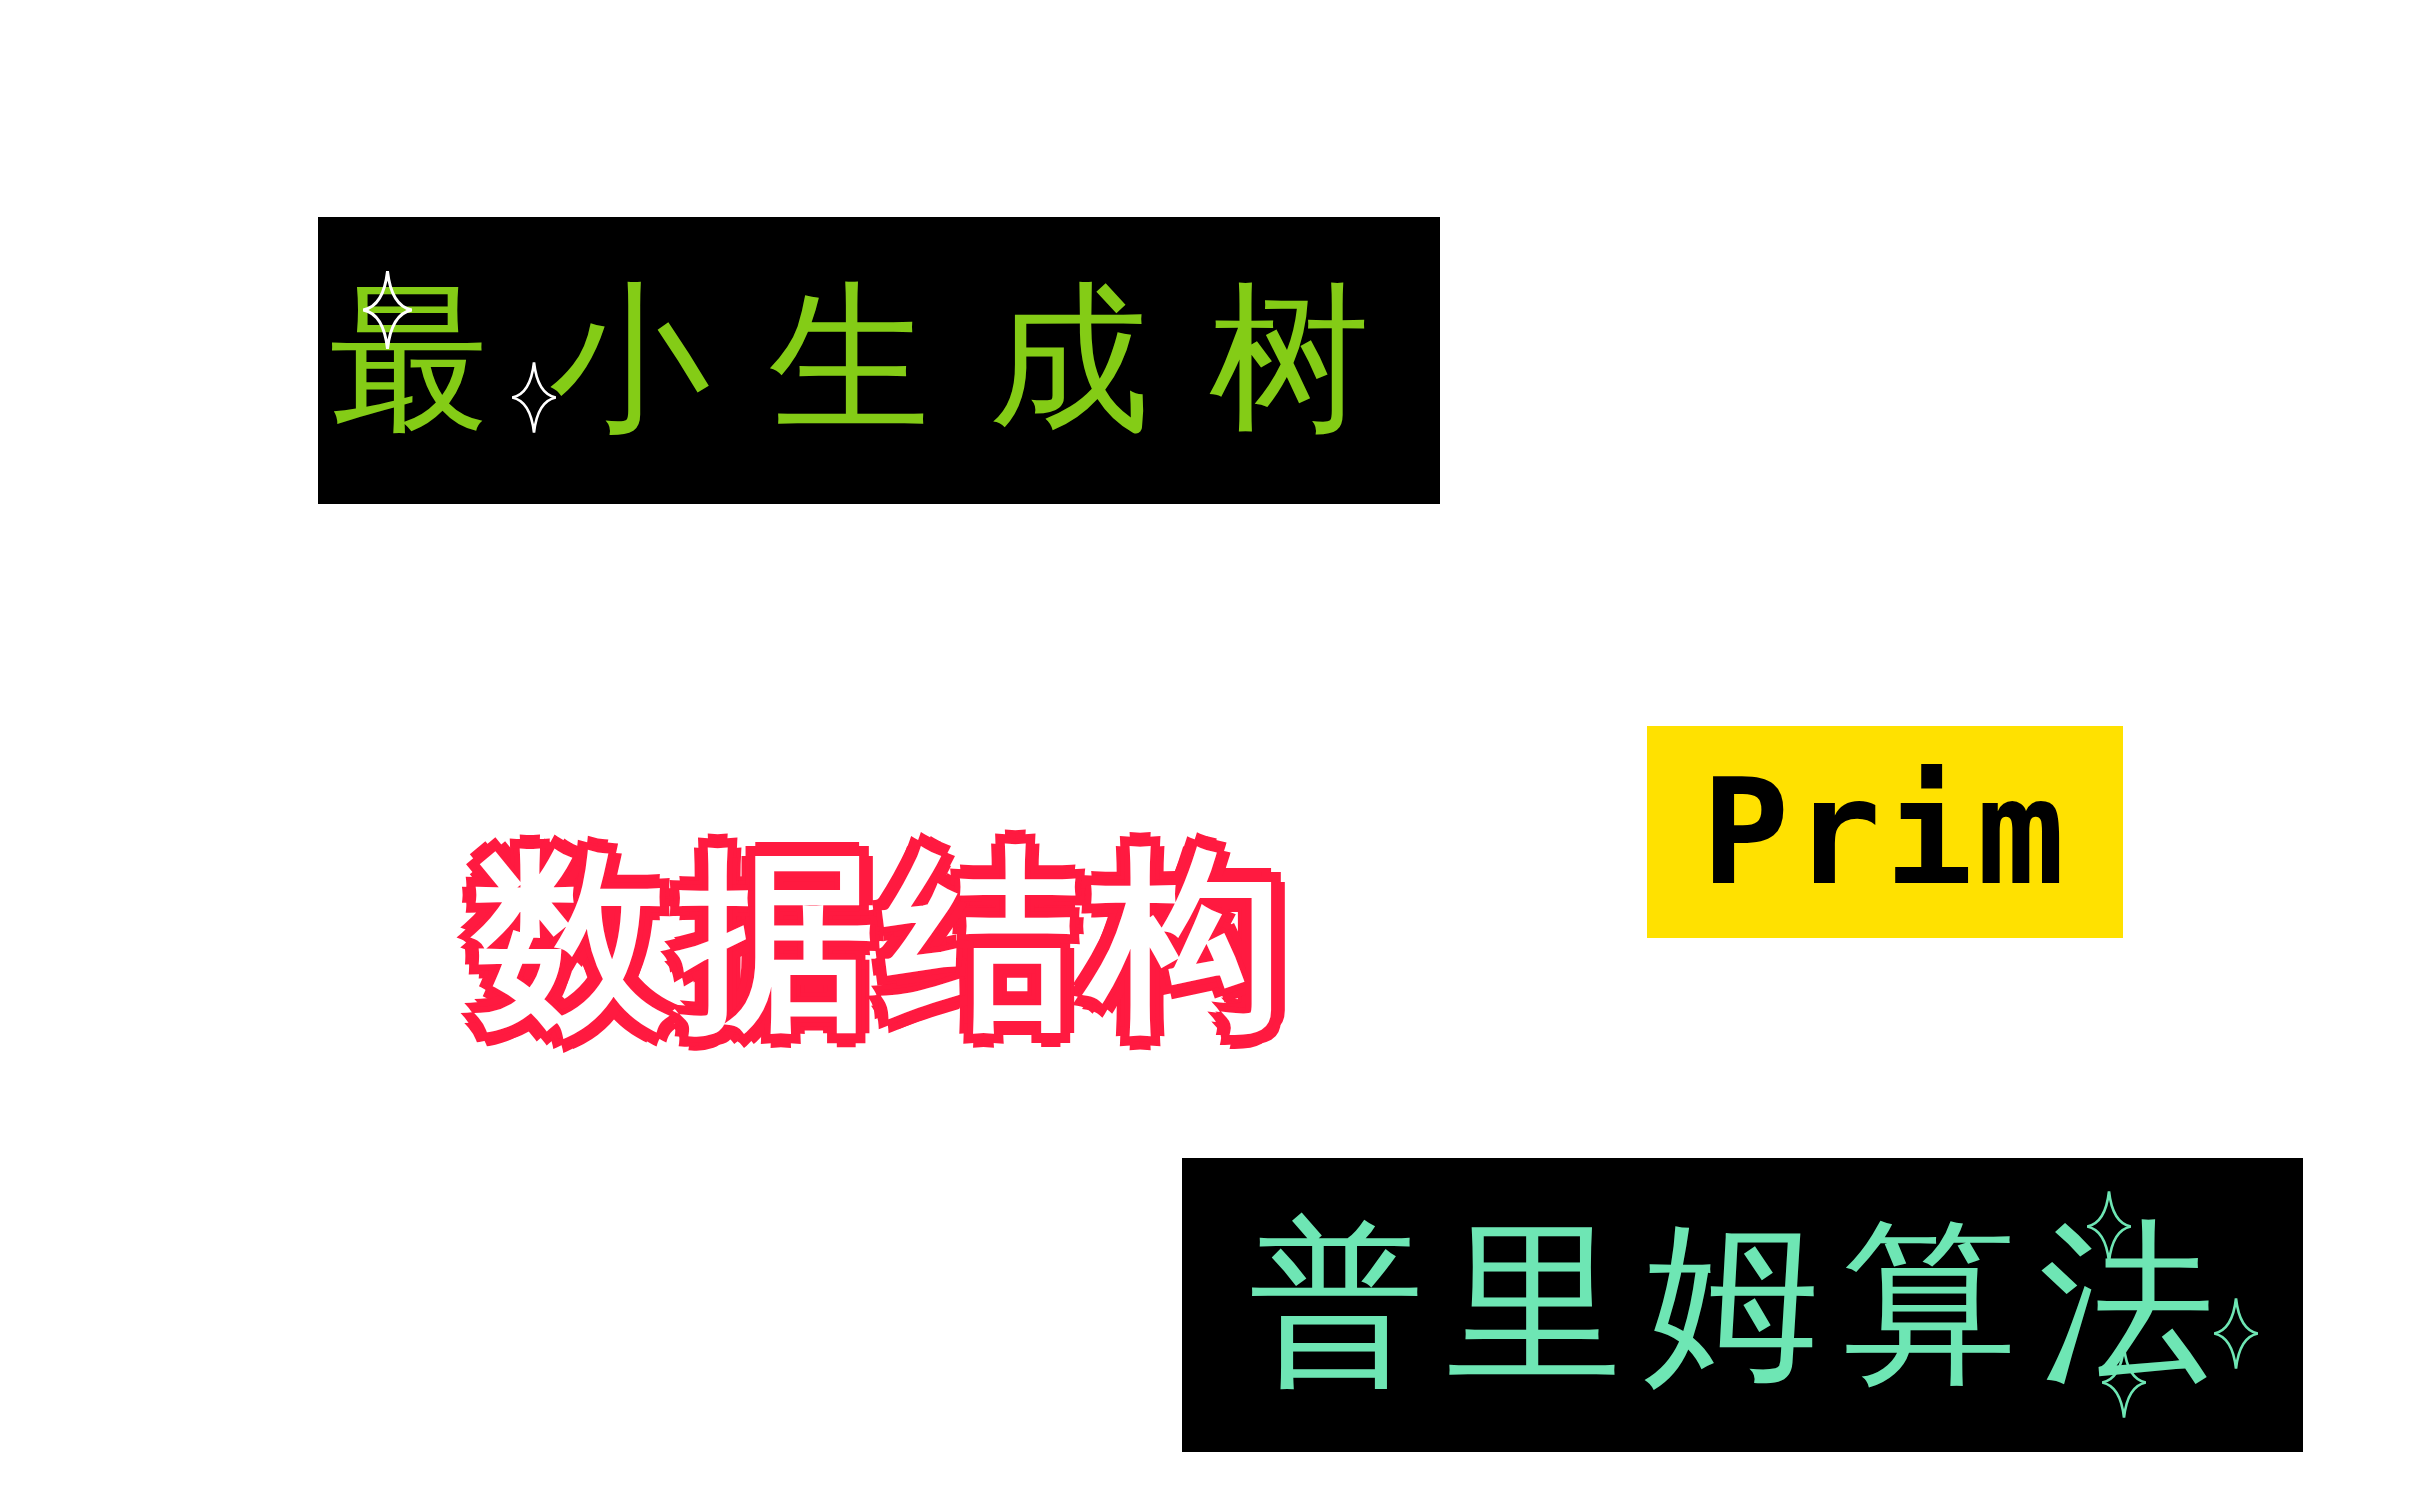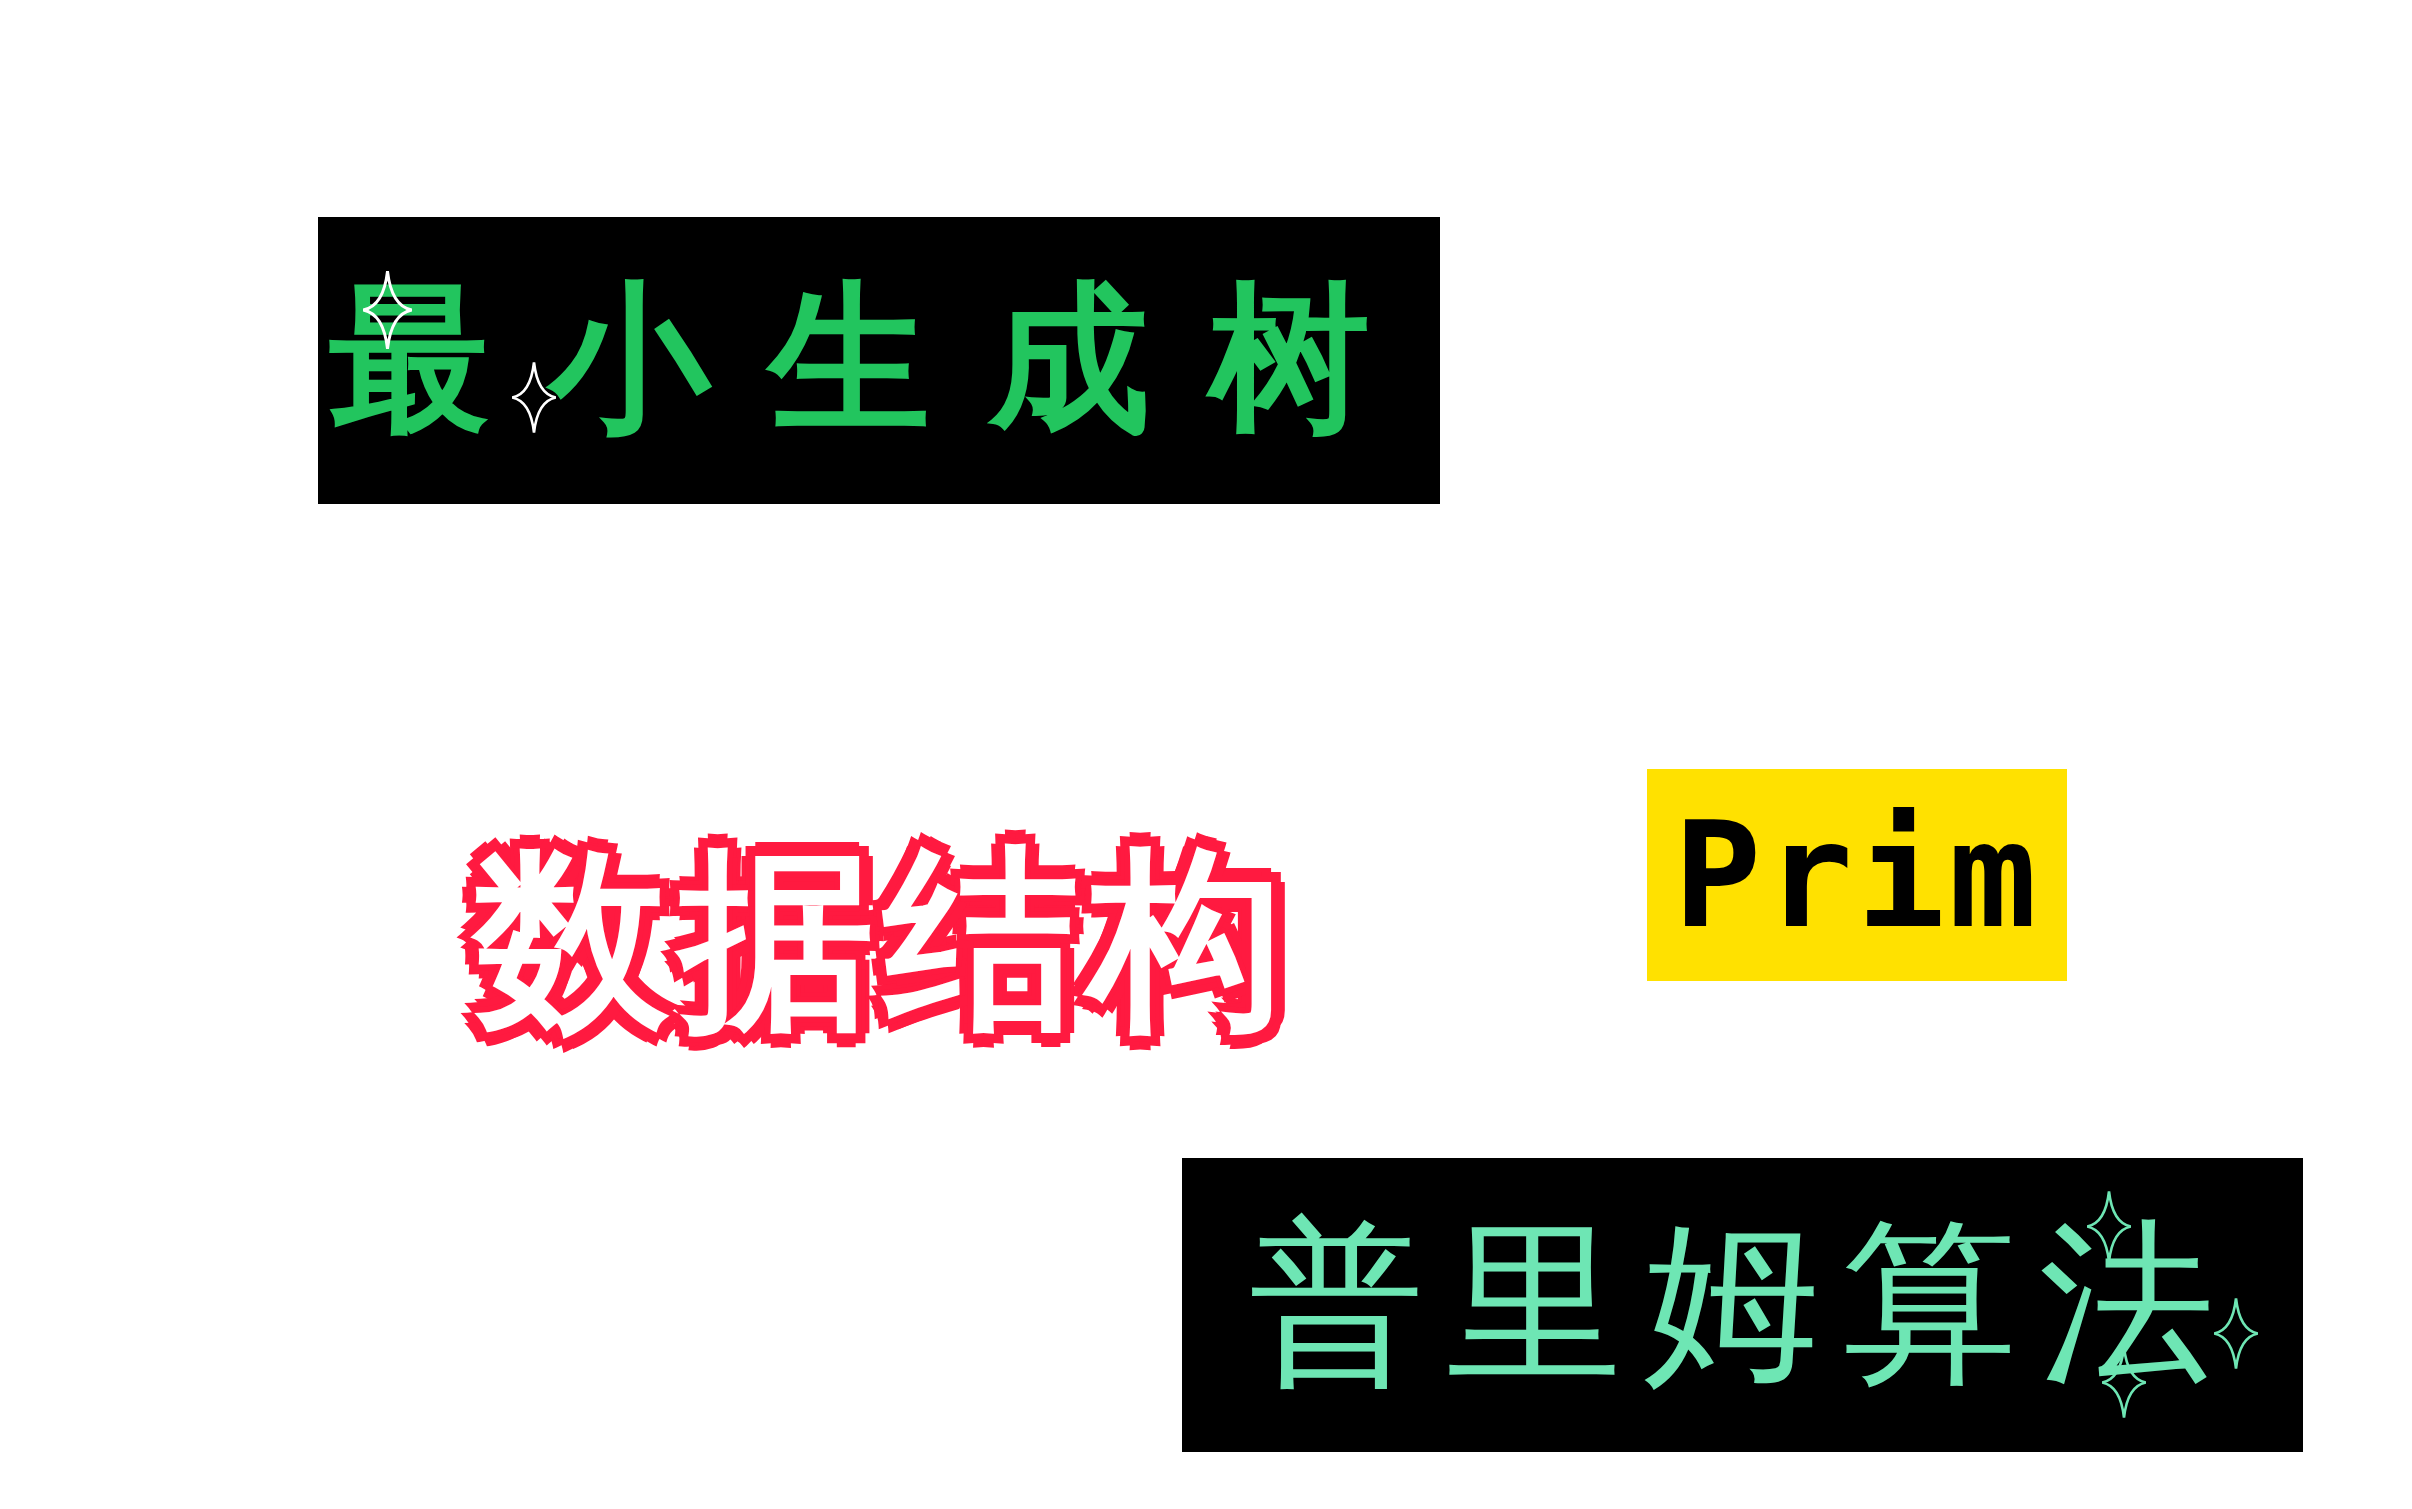--- a/index.html
+++ b/index.html
@@ -1,27 +1,27 @@
 <!DOCTYPE html>
 <html><head>
 <meta charset="utf-8">
 <style>
   html, body { margin:0; padding:0; }
   body { width:2413px; height:1510px; background:#ffffff; position:relative; overflow:hidden;
          font-family:"DejaVu Sans", sans-serif; }
   .box { position:absolute; display:flex; align-items:center; justify-content:center; box-sizing:border-box; }
   #title-box { left:318px; top:217px; width:1122px; height:287px; background:#000; }
-  #title-text { color:#22c55e; font-size:161px; letter-spacing:59px; font-weight:bold; }
+  #title-text { color:#84cc16; font-size:161px; letter-spacing:59px; font-weight:normal; }
   #subject { position:absolute; left:464px; top:708px; width:839px; height:366px; display:flex; align-items:flex-end; justify-content:center; }
   #subject-text { font-size:195px; font-weight:bold; color:#fff; letter-spacing:9.8px;
     -webkit-text-stroke:0; text-shadow:
       0 0 0 #ff1a40, 5.9px 0 0 #ff1a40, -5.9px 0 0 #ff1a40, 0 5.9px 0 #ff1a40, 0 -5.9px 0 #ff1a40,
       9.8px 9.8px 0 #ff1a40, -9.8px -9.8px 0 #ff1a40, 9.8px -9.8px 0 #ff1a40, -9.8px 9.8px 0 #ff1a40,
       13.7px 0 0 #ff1a40, -13.7px 0 0 #ff1a40, 0 13.7px 0 #ff1a40, 0 -13.7px 0 #ff1a40; }
-  #prim-box { left:1647px; top:726px; width:420px; height:212px; background:#ffe100;margin-top:43px; }
+  #prim-box { left:1647px; top:726px; width:476px; height:212px; background:#ffe100; }
   #prim-text { font-size:146px; font-weight:bold; color:#000; font-family:"DejaVu Sans Mono", monospace; letter-spacing:3.9px; }
   #algo-box { left:1182px; top:1158px; width:1121px; height:294px; background:#000; }
   #algo-text { color:#6ee6b4; font-size:176px; letter-spacing:21.5px; }
   .sparkle { position:absolute; }
 </style>
 </head>
 <body>
 
 <div class="box" id="title-box">
   <span id="title-text">最小生成树</span>

